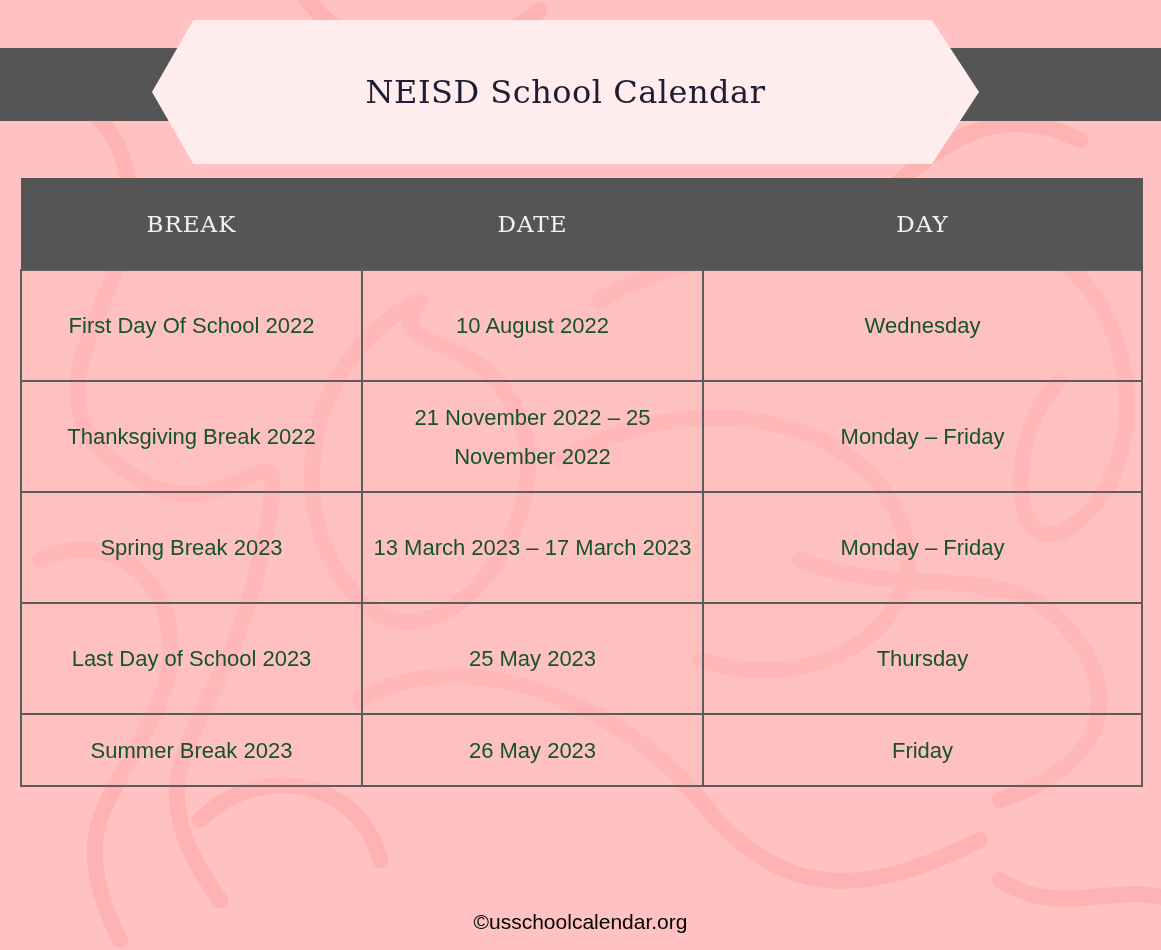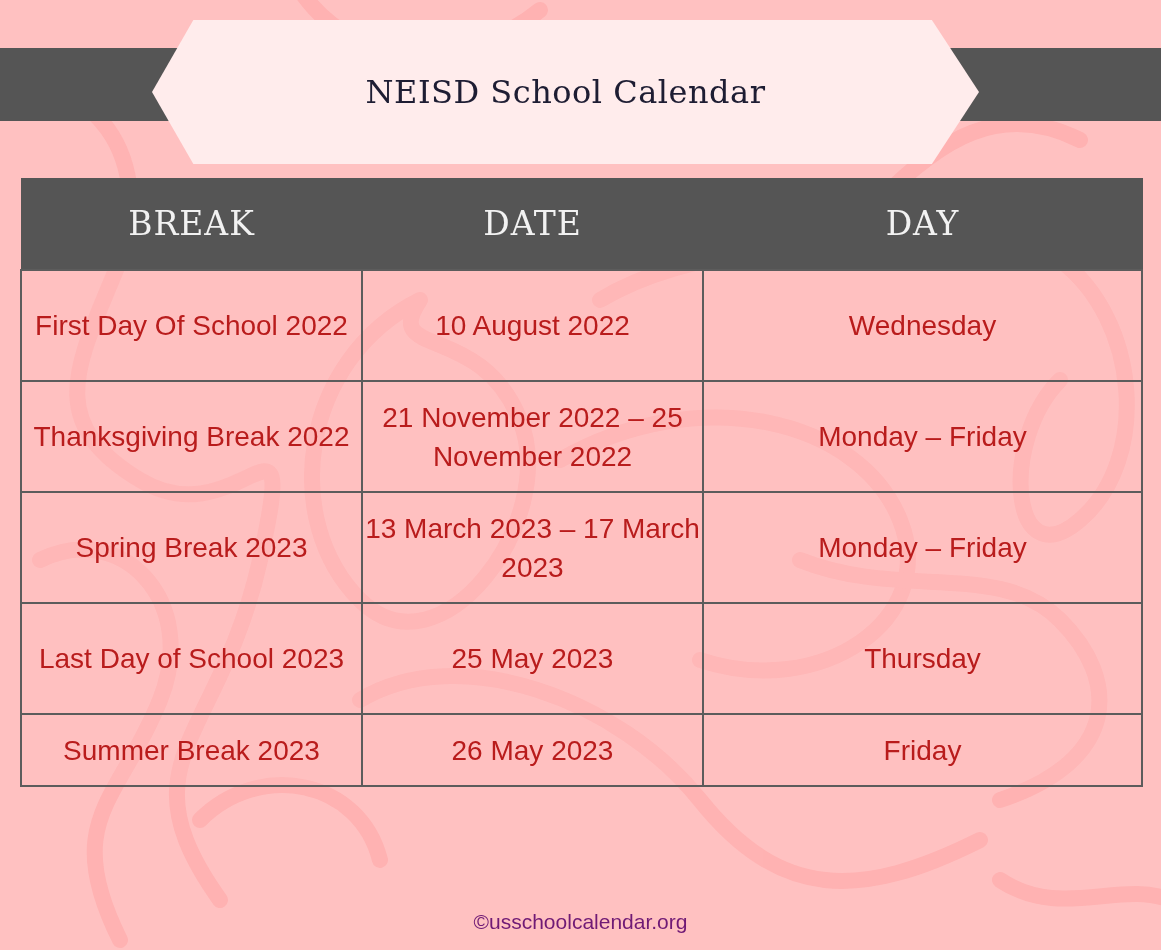--- a/index.html
+++ b/index.html
@@ -23,32 +23,32 @@
   .banner .t {
     font-family: "DejaVu Serif", serif; color: #1e1d33; font-size: 32px;
     line-height: 60px; letter-spacing: 0.5px; white-space: nowrap;
   }
   table.cal {
     position: absolute; left: 20px; top: 178px; width: 1121px; z-index: 3;
     border-collapse: collapse; table-layout: fixed;
   }
   table.cal th {
     background: #555555; color: #f2f2f2; height: 89px; font-weight: normal;
-    font-family: "DejaVu Serif", serif; font-size: 33px; letter-spacing: 1px;
+    font-family: "DejaVu Serif", serif; font-size: 23px; letter-spacing: 1px;
     border-left: 1px solid #555; border-right: 1px solid #555;
   }
   table.cal td {
-    border: 2px solid #5c5c5c; text-align: center; color: #b91c1c;
-    font-size: 28px; line-height: 39px; padding: 0 0; height: 109px;
+    border: 2px solid #5c5c5c; text-align: center; color: #14532d;
+    font-size: 22px; line-height: 39px; padding: 0 0; height: 109px;
     background: rgba(255,193,193,0.35);
   }
   table.cal tr.last td { height: 70px; }
   .footer {
     position: absolute; left: 0; width: 1161px; top: 910px; text-align: center;
-    color: #701a75; font-size: 21px; z-index: 3;
+    color: #000000; font-size: 21px; z-index: 3;
   }
 </style>
 </head>
 <body>
 
 <svg class="bg-swirls" viewBox="0 0 1161 950" preserveAspectRatio="none">
   <g fill="none" stroke="#ffadad" stroke-width="16" stroke-linecap="round" opacity="0.75">
     <path d="M-20 120 C 80 40, 160 160, 120 260 S 40 420, 140 480 S 300 380, 260 560 S 120 760, 220 900"></path>
     <path d="M300 -10 C 360 80, 480 60, 540 10"></path>
     <path d="M420 300 C 300 360, 280 520, 360 600 S 560 520, 520 420 S 380 360, 420 300"></path>

